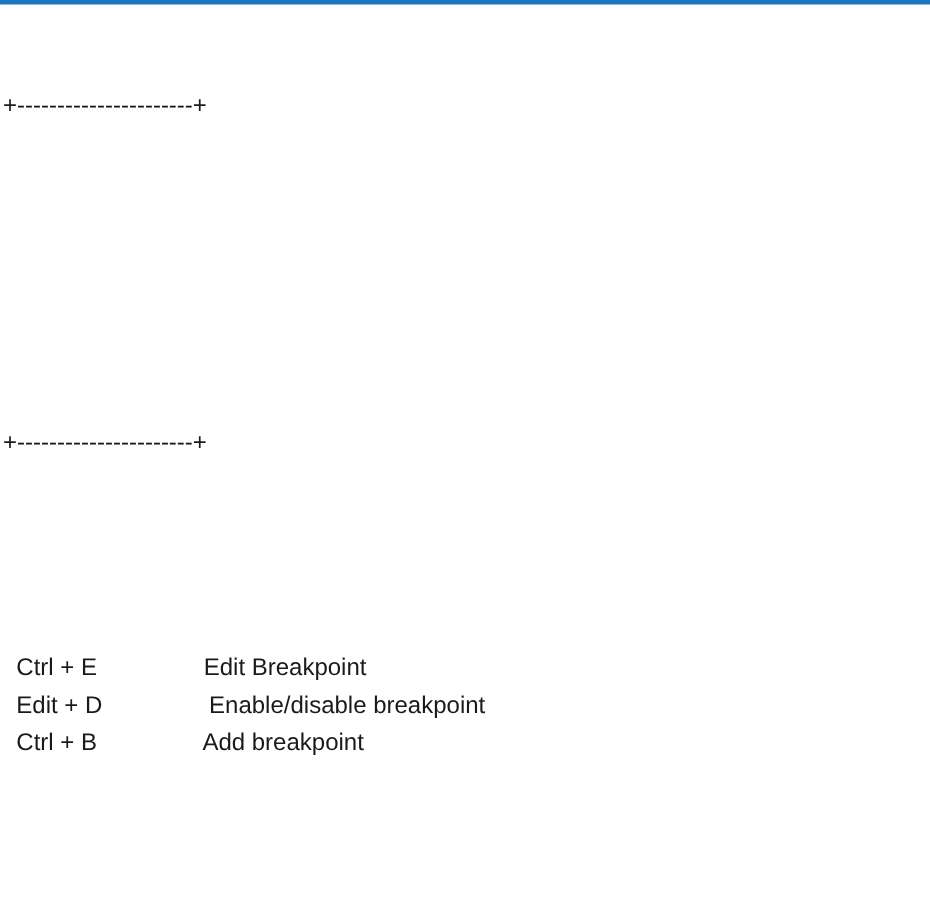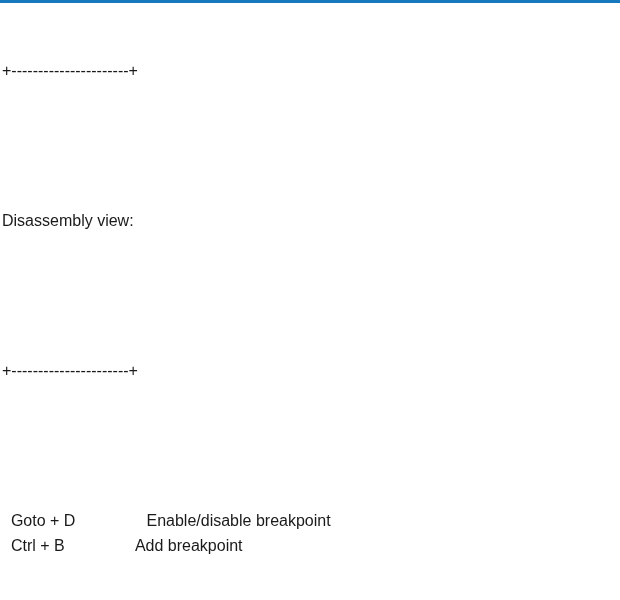--- a/index.html
+++ b/index.html
@@ -28,22 +28,21 @@
   }
 </style>
 </head>
 <body>
 
 <div class="top-rule" style="background: rgb(24, 120, 190);"></div>
 
 <div class="doc" style="color: rgb(26, 26, 26);">
   <div class="line">+----------------------+</div>
   <div class="line"></div>
-  <div class="line">Disassembly view:</div>
   <div class="line"></div>
   <div class="line">+----------------------+</div>
   <div class="line"></div>
-  <div id="group-0"><div class="line">  Goto + D                Enable/disable breakpoint</div><div class="line">  Ctrl + B                Add breakpoint</div></div>
+  <div id="group-0"><div class="line">  Ctrl + E                Edit Breakpoint</div><div class="line">  Edit + D                Enable/disable breakpoint</div><div class="line">  Ctrl + B                Add breakpoint</div></div>
   
   
   
   
 </div>
 
 </body></html>

